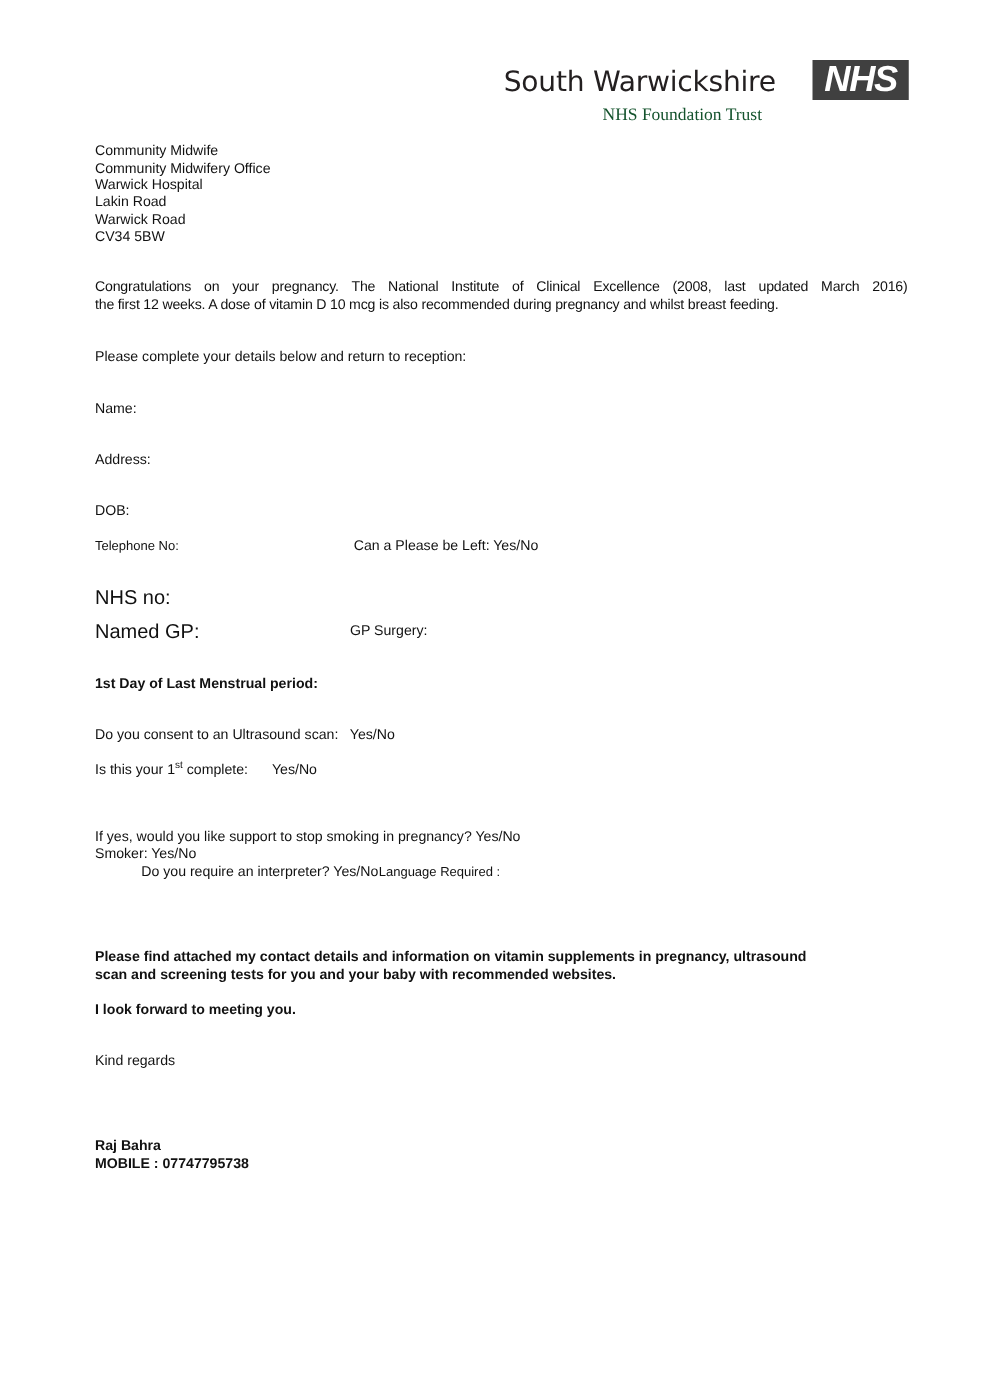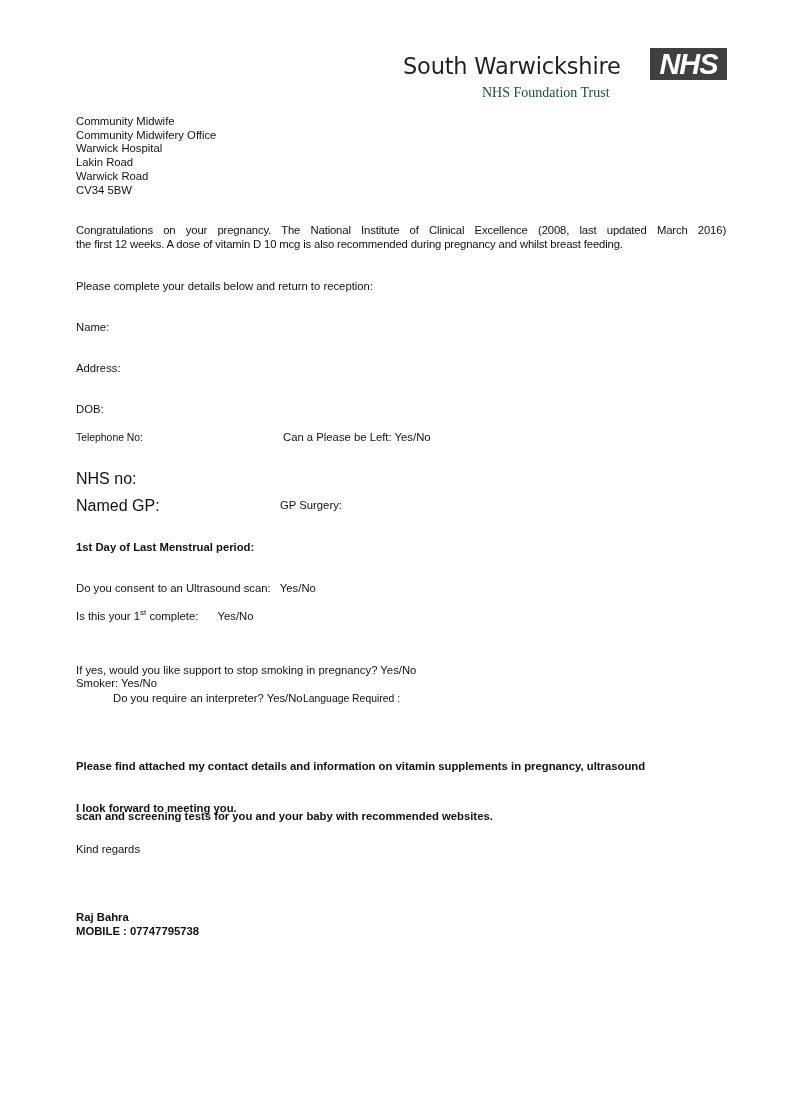--- a/index.html
+++ b/index.html
@@ -73,18 +73,18 @@
   <span>Is this your 1</span><sup>st</sup><span> complete:</span>
   <span style="margin-left:16px;">Yes/No</span>
 </div>
 
 <div class="abs t" style="left:76px; top:637px;margin-top:40px;">Smoker: Yes/No</div>
 <div class="abs t" style="left:76px; top:664px;">If yes, would you like support to stop smoking in pregnancy? Yes/No</div>
 <div class="abs t" style="left:76px; top:692px;margin-left:37px;">Do you require an interpreter? Yes/No</div>
 <div class="abs t" style="left:303px; top:692px; font-size:10.4px;">Language Required :</div>
 
 <div class="abs t b" style="left:76px; top:760px;">Please find attached my contact details and information on vitamin supplements in pregnancy, ultrasound</div>
-<div class="abs t b" style="left:76px; top:774px;margin-top:36px;">scan and screening tests for you and your baby with recommended websites.</div>
+<div class="abs t b" style="left:76px; top:774px;">scan and screening tests for you and your baby with recommended websites.</div>
 <div class="abs t b" style="left:76px; top:802px;">I look forward to meeting you.</div>
 <div class="abs t" style="left:76px; top:843px;">Kind regards</div>
 
 <div class="abs t b" style="left:76px; top:911px;">Raj Bahra</div>
 <div class="abs t b" style="left:76px; top:925px;">MOBILE : 07747795738</div>
 
 </body></html>

